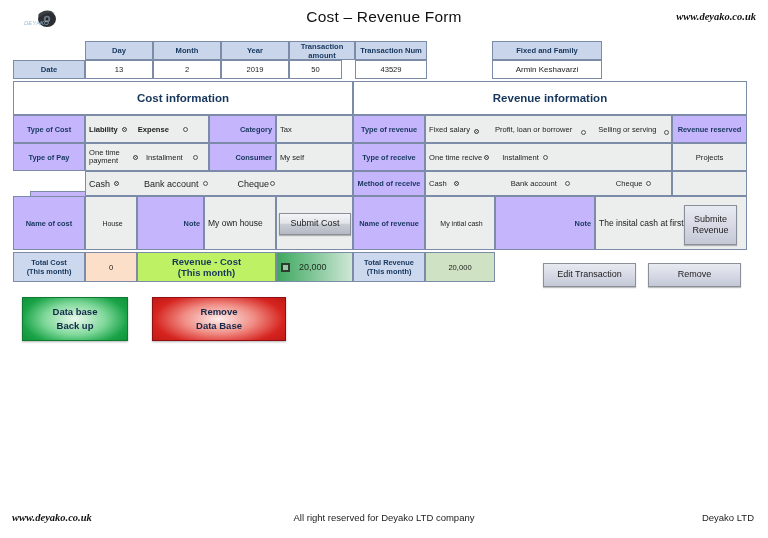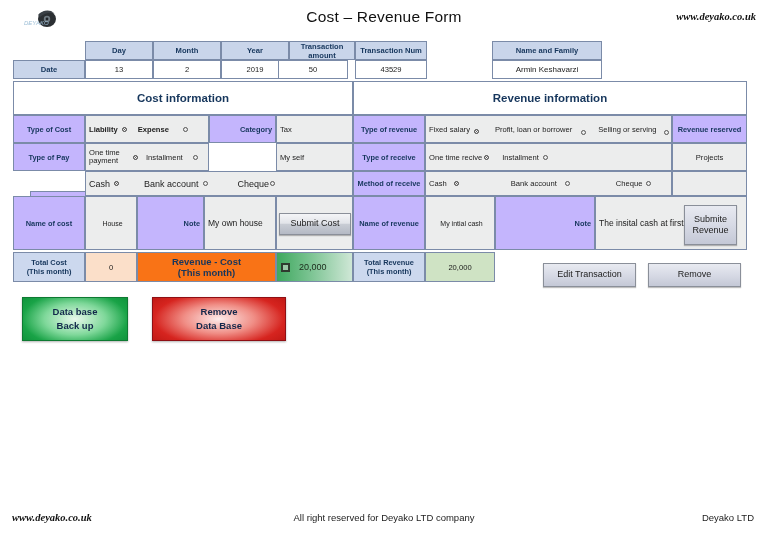--- a/index.html
+++ b/index.html
@@ -62,21 +62,21 @@
   }
   .btn3d.lav{
     background:linear-gradient(180deg,#e8eaf1 0%,#d7dae5 50%,#c4c8d6 100%);
   }
 
   
   .tot-lbl{background:#ccd8ee;color:#16365c;font-weight:bold;font-size:7.4px;
            display:flex;flex-direction:column;align-items:center;justify-content:center;}
   .tot-peach{background:#fbdfc9;justify-content:center;}
   .tot-green{background:#cfe3c4;justify-content:center;}
-  .diff-lbl{background:#f97316;color:#16365c;font-weight:bold;font-size:9.5px;
+  .diff-lbl{background:#bef264;color:#16365c;font-weight:bold;font-size:9.5px;
             display:flex;flex-direction:column;align-items:center;justify-content:center;}
   .diff-val{
     background:linear-gradient(90deg,#3fa85f 0%,#7cc493 45%,#cfe7d6 100%);
     display:flex;align-items:center;font-size:9px;color:#1b2a1b;
   }
   .mini-sq{width:9px;height:9px;border:2px solid #2f3b2f;background:#9bc7a6;
            margin-left:4px;margin-right:9px;box-sizing:border-box;}
 
   
   .dbbtn{
@@ -122,27 +122,27 @@
   <div class="doc-title">Cost – Revenue Form</div>
   <div class="site-top">www.deyako.co.uk</div>
 
   <div id="date-strip">
 
     <div class="cell hd" style="left:85px;top:41px;width:68px;">Day</div>
     <div class="cell hd" style="left:153px;top:41px;width:68px;">Month</div>
     <div class="cell hd" style="left:221px;top:41px;width:68px;">Year</div>
     <div class="cell hd" style="left:289px;top:41px;width:66px;">Transaction amount</div>
     <div class="cell hd" style="left:355px;top:41px;width:72px;">Transaction Num</div>
-    <div class="cell hd" style="left:492px;top:41px;width:110px;">Name and Family</div>
+    <div class="cell hd" style="left:492px;top:41px;width:110px;">Fixed and Family</div>
 
     <div class="cell hd" style="left:13px;top:60px;width:72px;">Date</div>
     <div class="cell val" style="left:85px;top:60px;width:68px;">13</div>
     <div class="cell val" style="left:153px;top:60px;width:68px;">2</div>
     <div class="cell val" style="left:221px;top:60px;width:68px;">2019</div>
-    <div class="cell val" style="left:278px;top:60px;width:70px;">50</div>
+    <div class="cell val" style="left:289px;top:60px;width:53px;">50</div>
     <div class="cell val" style="left:355px;top:60px;width:72px;">43529</div>
     <div class="cell val" style="left:492px;top:60px;width:110px;font-size:8px;">Armin Keshavarzi</div>
   </div>
 
   <div class="band" style="left:13px;top:81px;width:340px;height:34px;">Cost information</div>
   <div class="band" style="left:353px;top:81px;width:394px;height:34px;">Revenue information</div>
 
   <div class="cell lbl" style="left:13px;top:115px;width:72px;height:28px;">Type of Cost</div>
   <div class="cell fld" style="left:85px;top:115px;width:124px;height:28px;">
     <span class="opt bold">
@@ -161,20 +161,21 @@
   <div class="cell fld" style="left:85px;top:143px;width:124px;height:28px;">
     <span class="opt" style="width:40px;line-height:1.1;">
       <span>One time payment</span>
     </span>
     <span class="radio on" style="margin-left:4px;"></span>
     <span class="opt" style="margin-left:8px;">
       <span>Installment</span>
       <span class="radio" style="margin-left:6px;"></span>
     </span>
   </div>
+  <div class="cell lbl" style="left:209px;top:143px;width:67px;height:28px;justify-content:flex-end;padding-right:3px;">Consumer</div>
   <div class="cell fld" style="left:276px;top:143px;width:77px;height:28px;">My self</div>
 
   <div class="cell lbl" style="left:30px;top:171px;width:72px;height:25px;margin-top:20px;">Method of pay</div>
   <div class="cell fld" style="left:85px;top:171px;width:268px;height:25px;font-size:9px;">
     <span class="opt" style="font-size:9px;">
       <span>Cash</span>
       <span class="radio on"></span>
     </span>
     <span class="opt" style="font-size:9px;margin-left:25px;">
       <span>Bank account</span>

